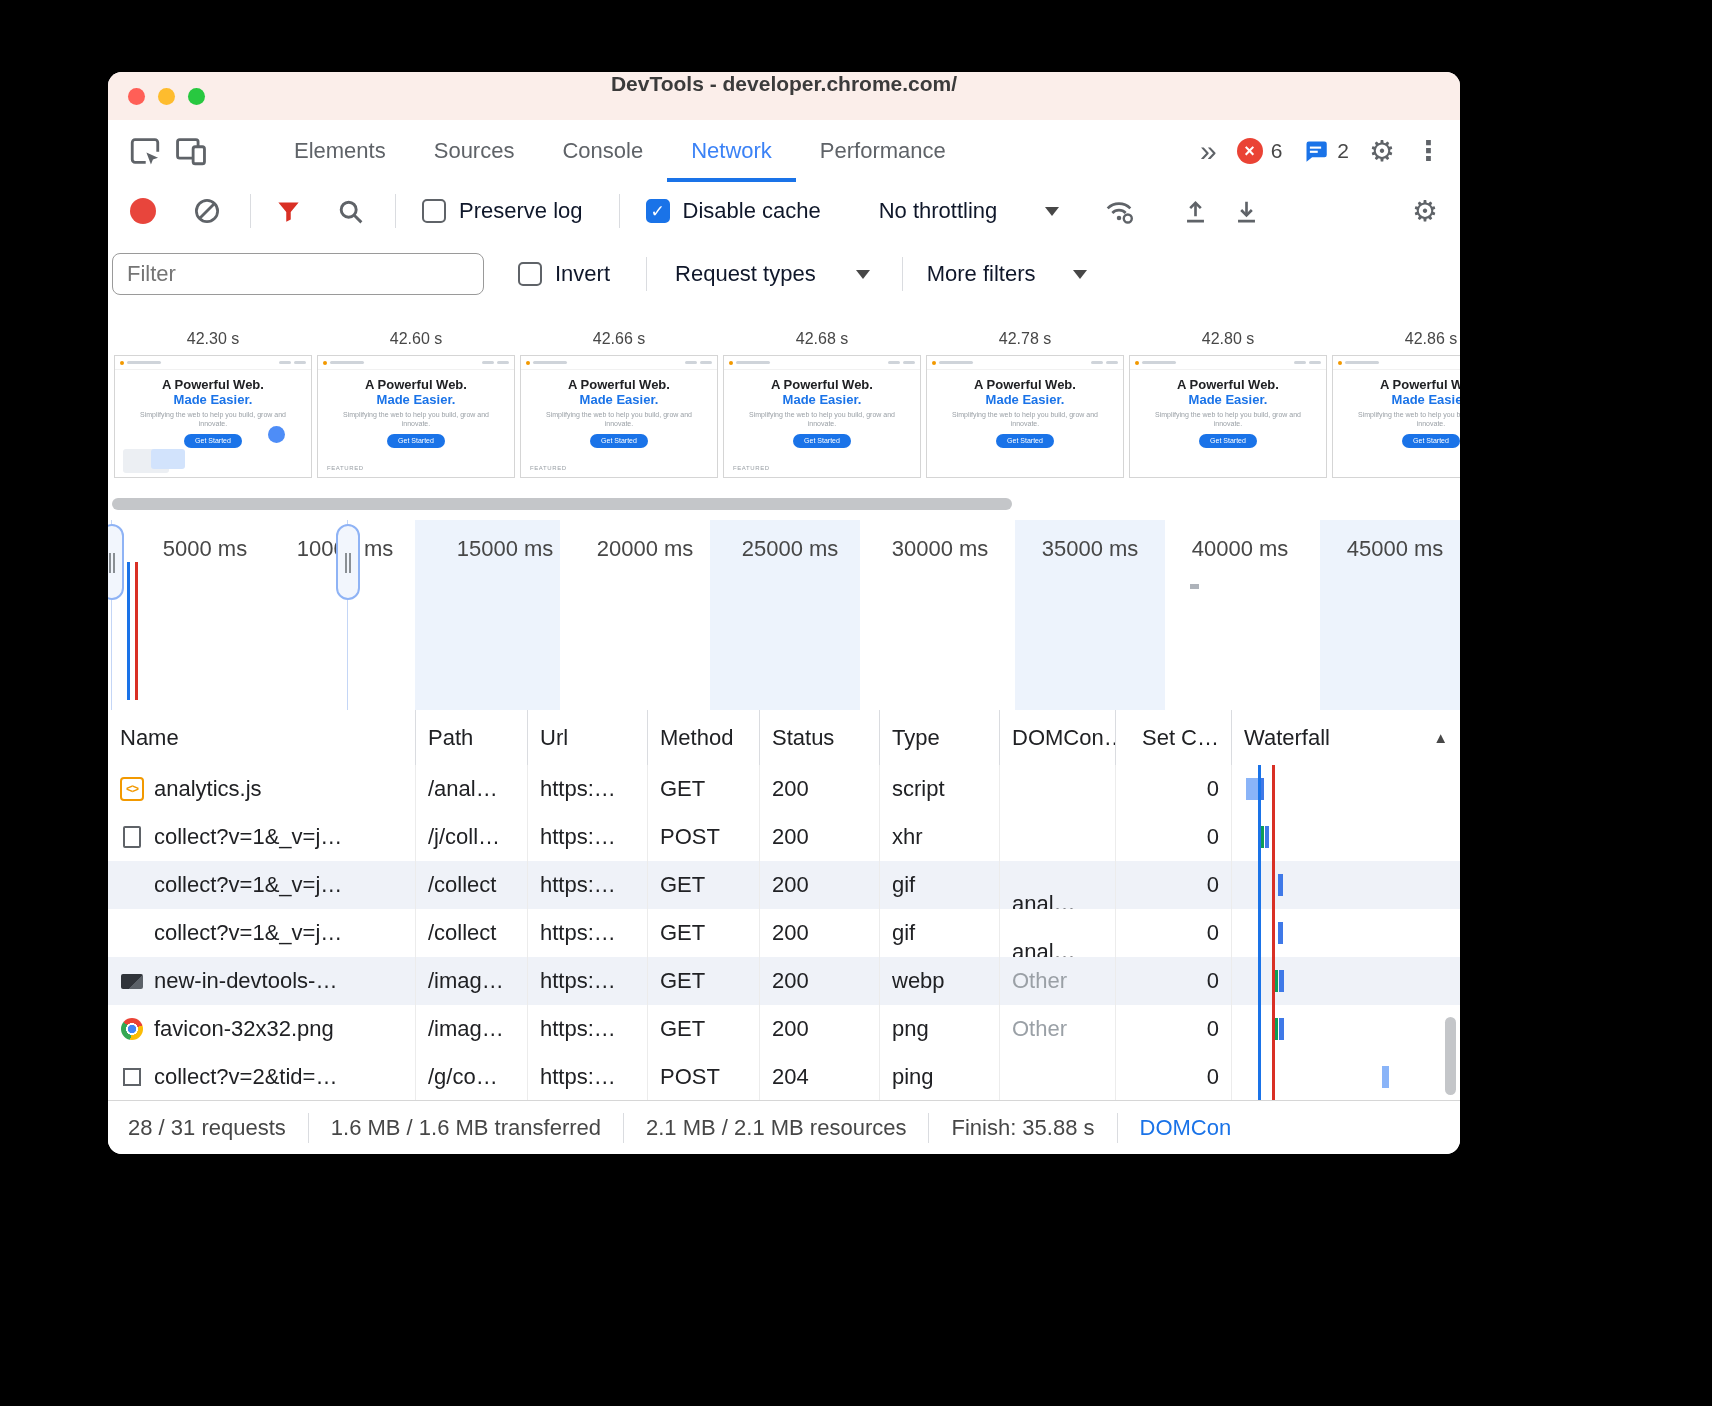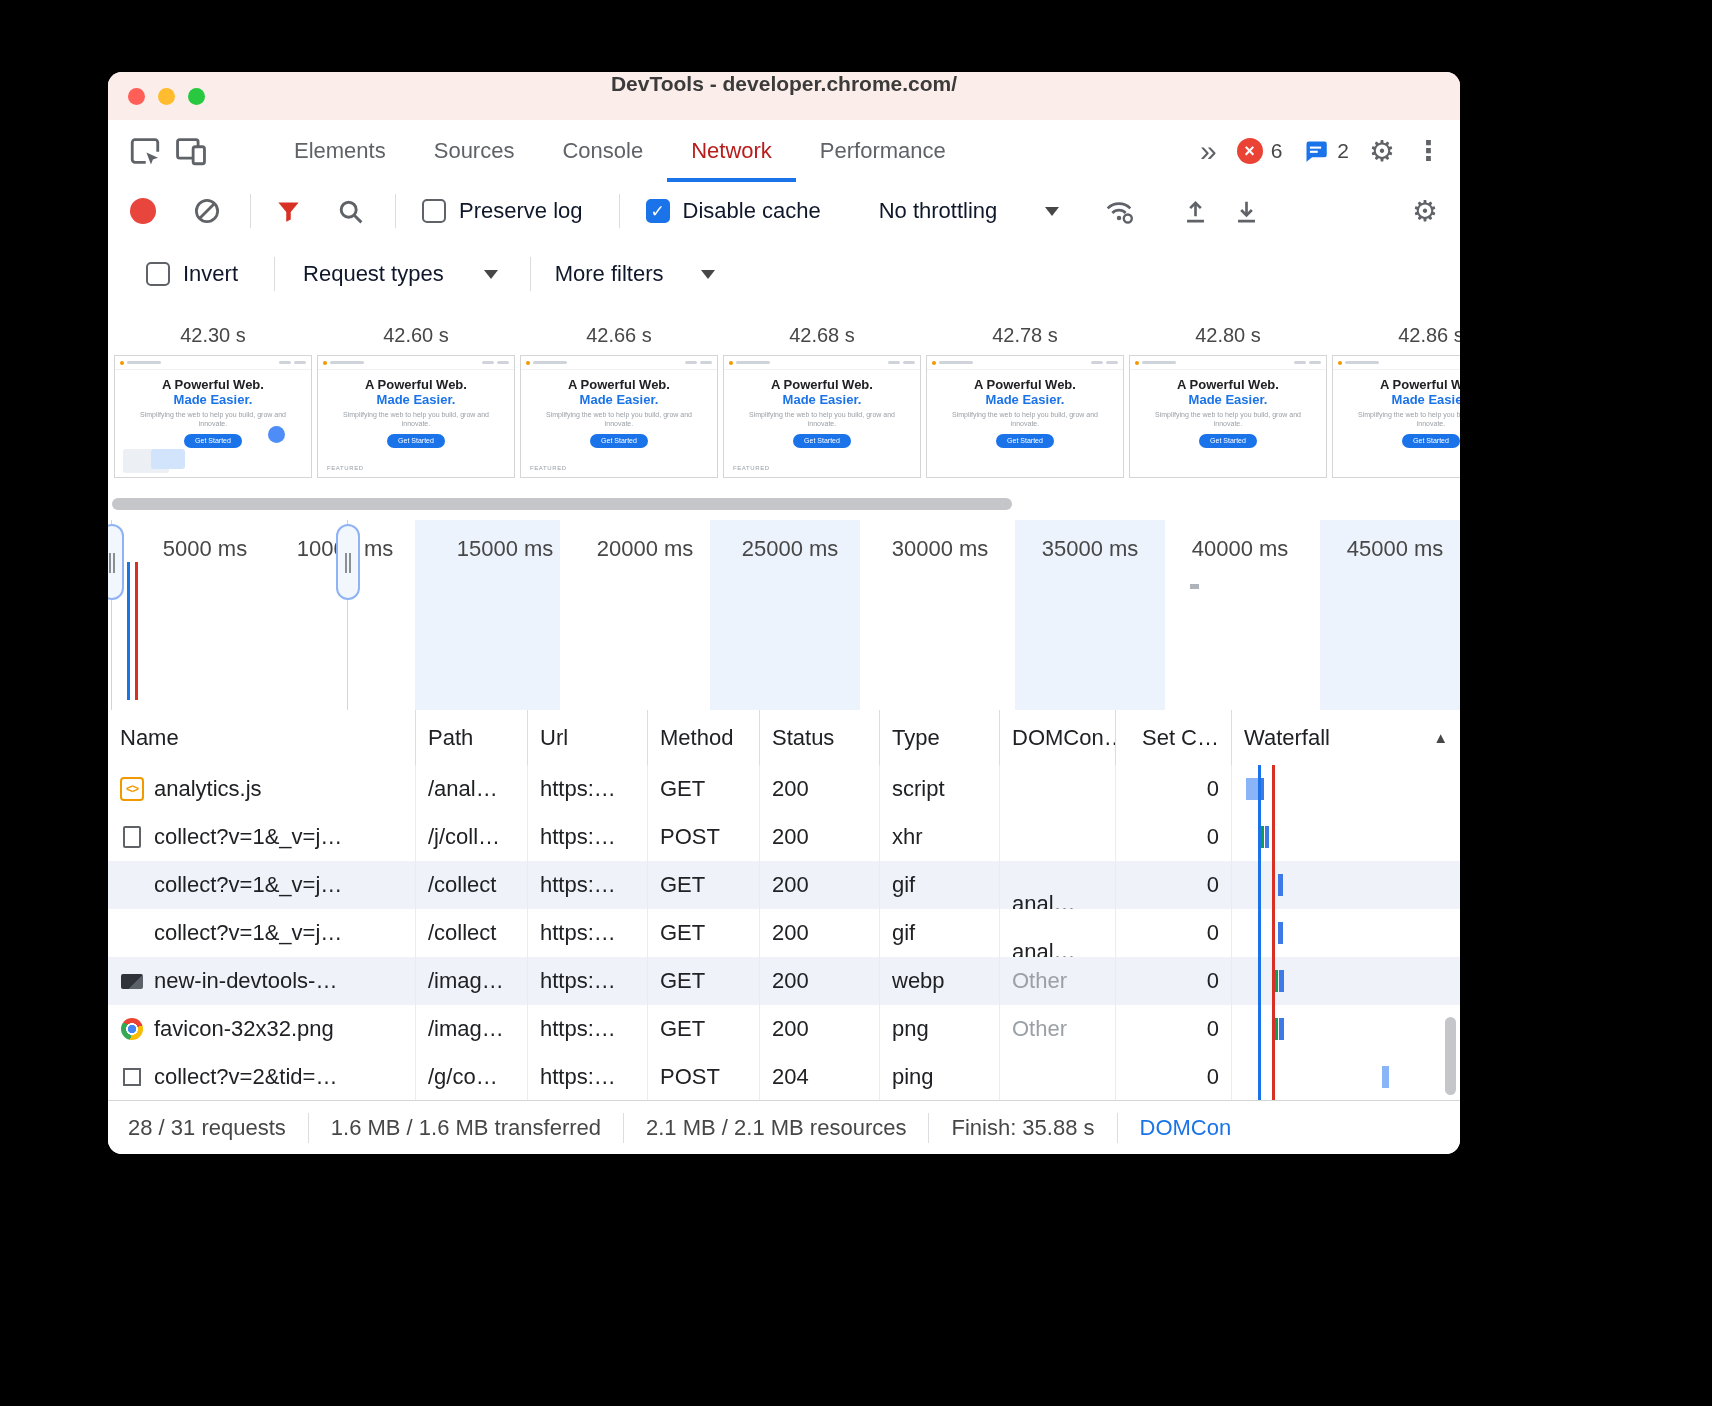--- a/index.html
+++ b/index.html
@@ -15,21 +15,21 @@
   .light{width:17px;height:17px;border-radius:50%;}
   .l-red{background:#ff5f57}.l-yellow{background:#febc2e}.l-green{background:#28c840}
   .win-title{font-size:21px;font-weight:700;color:#3b3b3b;}
 
   
   .tabbar{top:48px;height:62px;background:#fff;border-bottom:1px solid #d6d6d6;
     display:flex;align-items:stretch;padding-left:14px;}
   .icon-btn{width:46px;display:flex;align-items:center;justify-content:center;flex:0 0 auto;}
   .tabs{display:flex;margin-left:56px;}
   .tab{display:flex;align-items:center;padding:0 24px;font-size:22px;color:#5f6368;}
-  .tab.active{color:#b91c1c;font-weight:500;box-shadow:inset 0 -4px 0 #1a73e8;}
+  .tab.active{color:#3b82f6;font-weight:500;box-shadow:inset 0 -4px 0 #1a73e8;}
   .tb-right{margin-left:auto;display:flex;align-items:center;gap:20px;padding-right:18px;}
   .more-tabs{font-size:30px;color:#5f6368;line-height:1;}
   .err-group,.msg-group{display:flex;align-items:center;gap:8px;font-size:21px;color:#474747;}
   .err-badge{width:26px;height:26px;border-radius:50%;background:#ea4335;color:#fff;display:flex;
     align-items:center;justify-content:center;font-size:18px;font-weight:700;line-height:1;}
   .gear{font-size:29px;color:#5f6368;line-height:1;}
   .kebab{font-size:27px;color:#5f6368;line-height:1;font-weight:700;}
 
   
   .toolbar{top:110px;height:58px;background:#fff;border-bottom:1px solid #d6d6d6;
@@ -47,21 +47,21 @@
   
   .filterbar{top:168px;height:68px;background:#fff;border-bottom:1px solid #d6d6d6;
     display:flex;align-items:center;padding-left:4px;}
   .filter-input{width:372px;height:42px;border:1.5px solid #9a9a9a;border-radius:8px;
     font-size:22px;padding:0 14px;color:#202124;box-sizing:border-box;outline:none;
     font-family:"Liberation Sans","DejaVu Sans",sans-serif;}
   .filter-input::placeholder{color:#757575;}
 
   
   .filmstrip{top:236px;height:212px;background:#fff;}
-  .ts{position:absolute;top:16px;width:198px;text-align:center;font-size:20px;color:#474747;}
+  .ts{position:absolute;top:22px;width:198px;text-align:center;font-size:16px;color:#474747;}
   .frame{position:absolute;top:47px;width:198px;height:123px;background:#fff;
     border:1px solid #d5d5d5;box-sizing:border-box;overflow:hidden;}
   .fhead{height:13px;border-bottom:1px solid #f1f1f1;display:flex;align-items:center;
     gap:3px;padding:0 5px;}
   .fdot{width:4px;height:4px;border-radius:50%;background:#f29900;}
   .fline{width:34px;height:3px;background:#cfd4da;border-radius:2px;}
   .fline.sm{width:12px;margin-left:auto;}
   .fline.sm2{width:12px;margin-left:0;}
   .f-title{margin-top:7px;text-align:center;font-size:13px;font-weight:700;color:#202124;}
   .f-sub{text-align:center;font-size:13px;font-weight:700;color:#1a73e8;}
@@ -239,20 +239,21 @@
       <svg width="29" height="29" viewBox="0 0 24 24" fill="none" stroke="#5f6368" stroke-width="2.2">
         <path d="M12 4v11.2"></path>
           <path d="M7.6 10.8L12 15.2l4.4-4.4"></path>
           <path d="M5 20h14"></path>
       </svg>
     </span>
     <span class="gear" style="margin-left:auto;margin-right:22px">⚙</span>
   </div>
 
   <div class="section filterbar">
+    <input class="filter-input" placeholder="Filter" style="">
     <span class="cb" style="margin-left:34px"></span>
     <span class="tb-label" style="margin-left:13px">Invert</span>
     <span class="vdiv" style="margin-left:36px"></span>
     <span class="tb-label" style="margin-left:28px">Request types</span>
     <span class="caret" style="margin-left:40px"></span>
     <span class="vdiv" style="margin-left:32px"></span>
     <span class="tb-label" style="margin-left:24px">More filters</span>
     <span class="caret" style="margin-left:38px"></span>
   </div>
 

